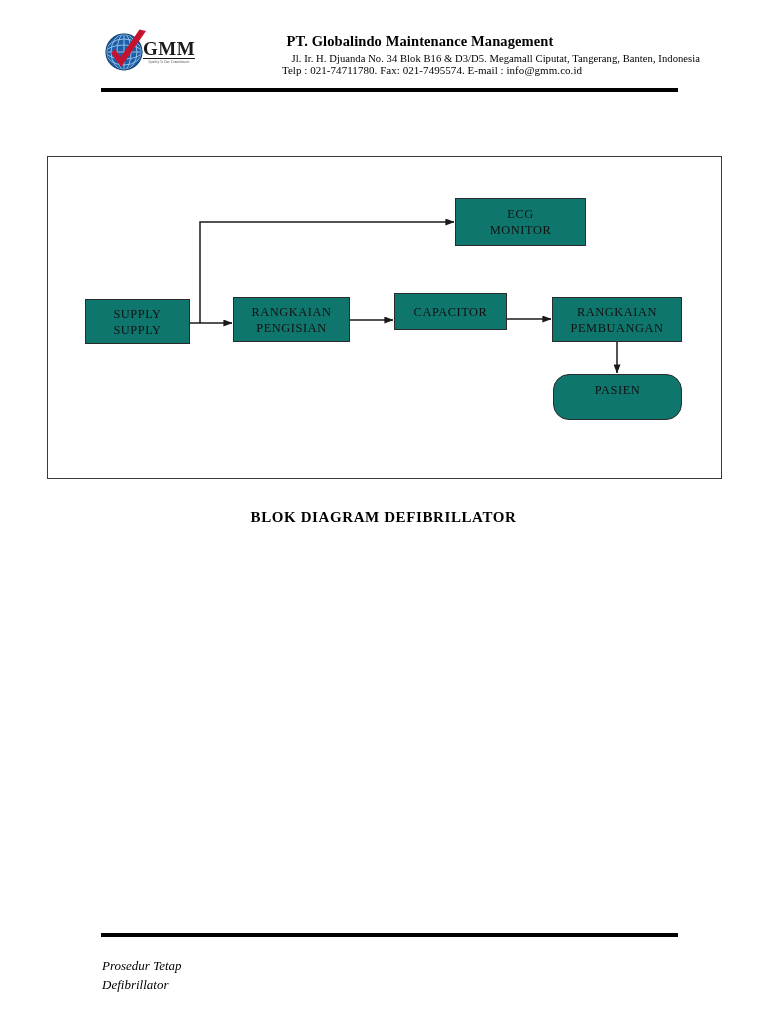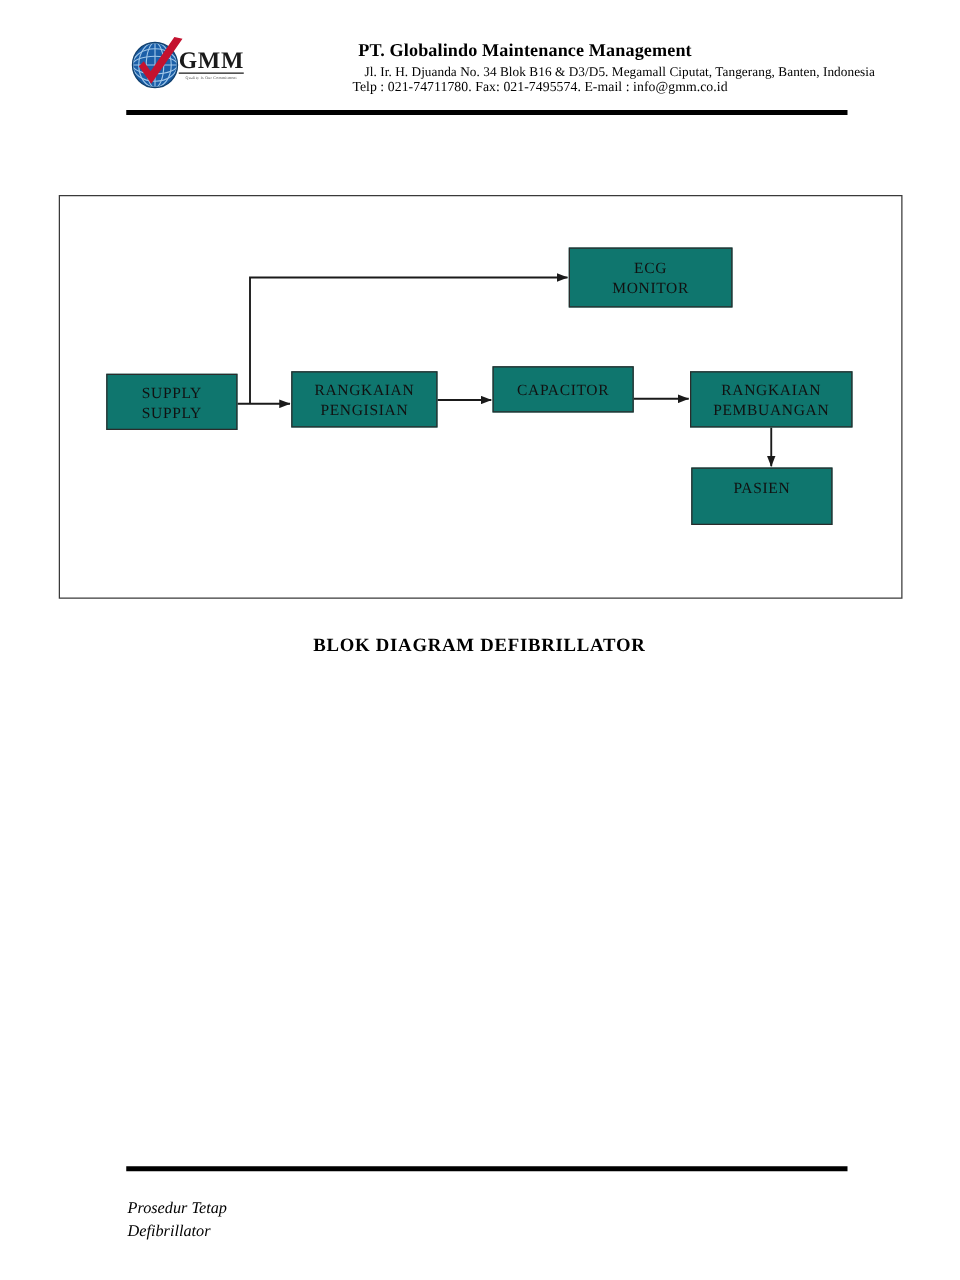--- a/index.html
+++ b/index.html
@@ -144,21 +144,21 @@
     padding-top: 7px;
   }
   .node-line { display: block; white-space: nowrap; }
 
   
   #node-ecg-monitor       { left: 407px; top: 41px;  width: 131px; height: 48px; }
   #node-power-supply      { left: 37px;  top: 142px; width: 105px; height: 45px; }
   #node-rangkaian-pengisian { left: 185px; top: 140px; width: 117px; height: 45px; }
   #node-capacitor         { left: 346px; top: 136px; width: 113px; height: 37px; }
   #node-rangkaian-pembuangan { left: 504px; top: 140px; width: 130px; height: 45px; }
-  #node-pasien            { left: 505px; top: 217px; width: 113px; height: 46px; }
+  #node-pasien            { left: 505px; top: 217px; width: 129px; height: 46px; border-radius: 16px; }
 
   
   #diagram-caption {
     position: absolute;
     left: 47px;
     top: 509px;
     width: 673px;
     text-align: center;
     font-size: 15px;
     font-weight: bold;

